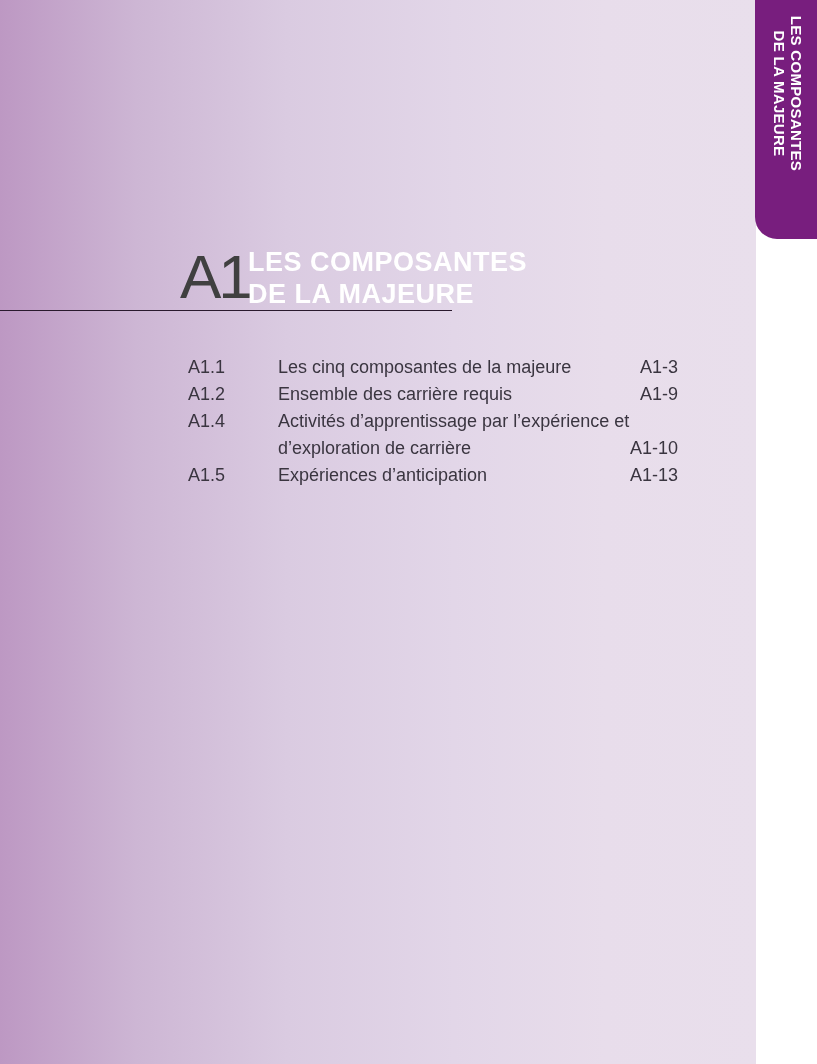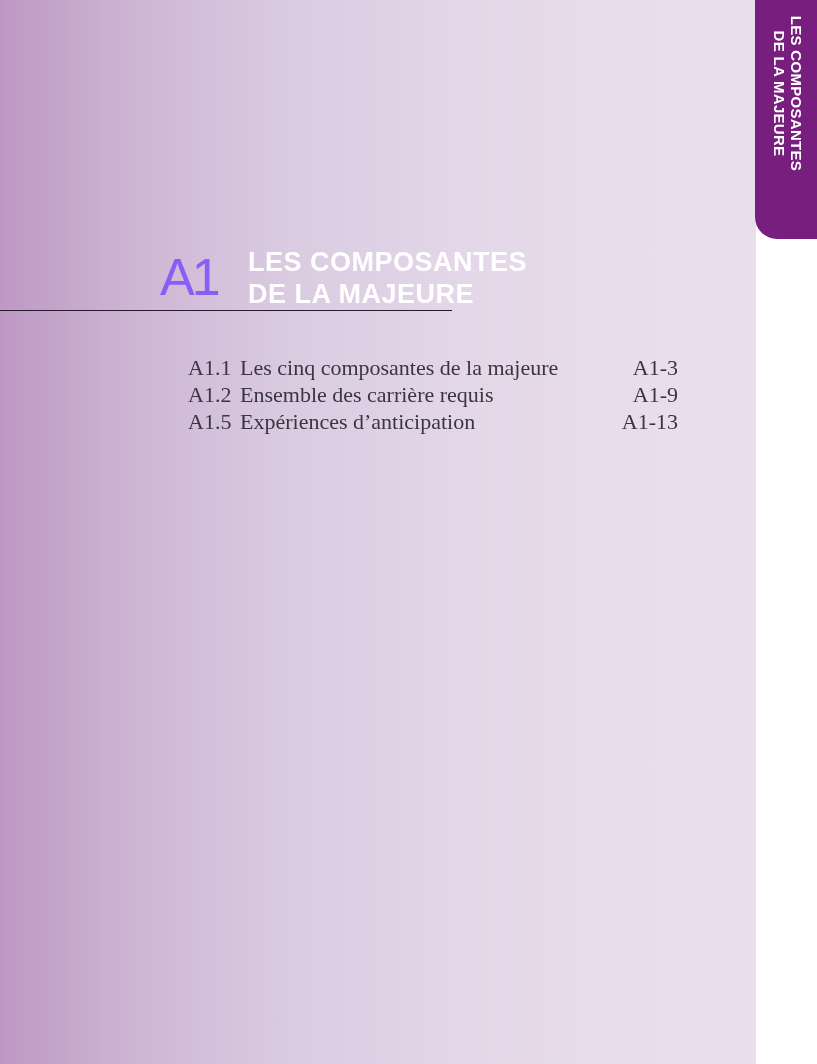--- a/index.html
+++ b/index.html
@@ -20,38 +20,38 @@
   .side-tab-text {
     position: absolute; left: 0; top: 0; width: 239px; height: 62px;
     transform-origin: 0 0;
     transform: translate(62px, 0) rotate(90deg);
     color: #ffffff; font-weight: bold; font-size: 15px; line-height: 17px;
     text-align: right; box-sizing: border-box; padding: 12px 52px 0 0;
     letter-spacing: 0.3px;
   }
   .side-tab-text span { display: block; text-align: center; }
   .chapter-num {
-    position: absolute; left: 160px; top: 244px;
-    color: #8b5cf6; font-size: 52px; line-height: 66px; font-weight: normal;
+    position: absolute; left: 180px; top: 244px;
+    color: #404040; font-size: 62px; line-height: 66px; font-weight: normal;
     letter-spacing: -3px;
   }
   .chapter-title {
     position: absolute; left: 248px; top: 246px;
     color: #ffffff; font-weight: bold; font-size: 27px; line-height: 32px;
     letter-spacing: 0.5px;
   }
   .chapter-title span { display: block; }
   .title-rule {
     position: absolute; left: 0; top: 310px; width: 452px; height: 1px;
     background: #2a1a2e;
   }
   .toc { position: absolute; left: 188px; top: 354px; width: 492px; }
-  .toc-row { position: relative; font-size: 22px; line-height: 27px; color: #3a3540; font-family: Liberation Serif, serif; }
+  .toc-row { position: relative; font-size: 18px; line-height: 27px; color: #3a3540; }
   .toc-num { position: absolute; left: 0; top: 0; }
-  .toc-title { margin-left: 52px; display: block; width: 370px; }
+  .toc-title { margin-left: 90px; display: block; width: 370px; }
   .toc-title span { display: block; }
   .toc-page { position: absolute; right: 2px; bottom: 0; }
 </style>
 </head>
 <body>
 
 <div class="page"></div>
 
 <div class="side-tab">
   <div class="side-tab-text">
@@ -76,19 +76,27 @@
     <span class="toc-page">A1-3</span>
   </div>
   <div class="toc-row">
     <span class="toc-num">A1.2</span>
     <span class="toc-title">
         <span>Ensemble des carrière requis</span>
       </span>
     <span class="toc-page">A1-9</span>
   </div>
   <div class="toc-row">
+    <span class="toc-num">A1.4</span>
+    <span class="toc-title">
+        <span>Activités d’apprentissage par l’expérience et</span>
+        <span>d’exploration de carrière</span>
+      </span>
+    <span class="toc-page">A1-10</span>
+  </div>
+  <div class="toc-row">
     <span class="toc-num">A1.5</span>
     <span class="toc-title">
         <span>Expériences d’anticipation</span>
       </span>
     <span class="toc-page">A1-13</span>
   </div>
 </div>
 
 </body></html>

